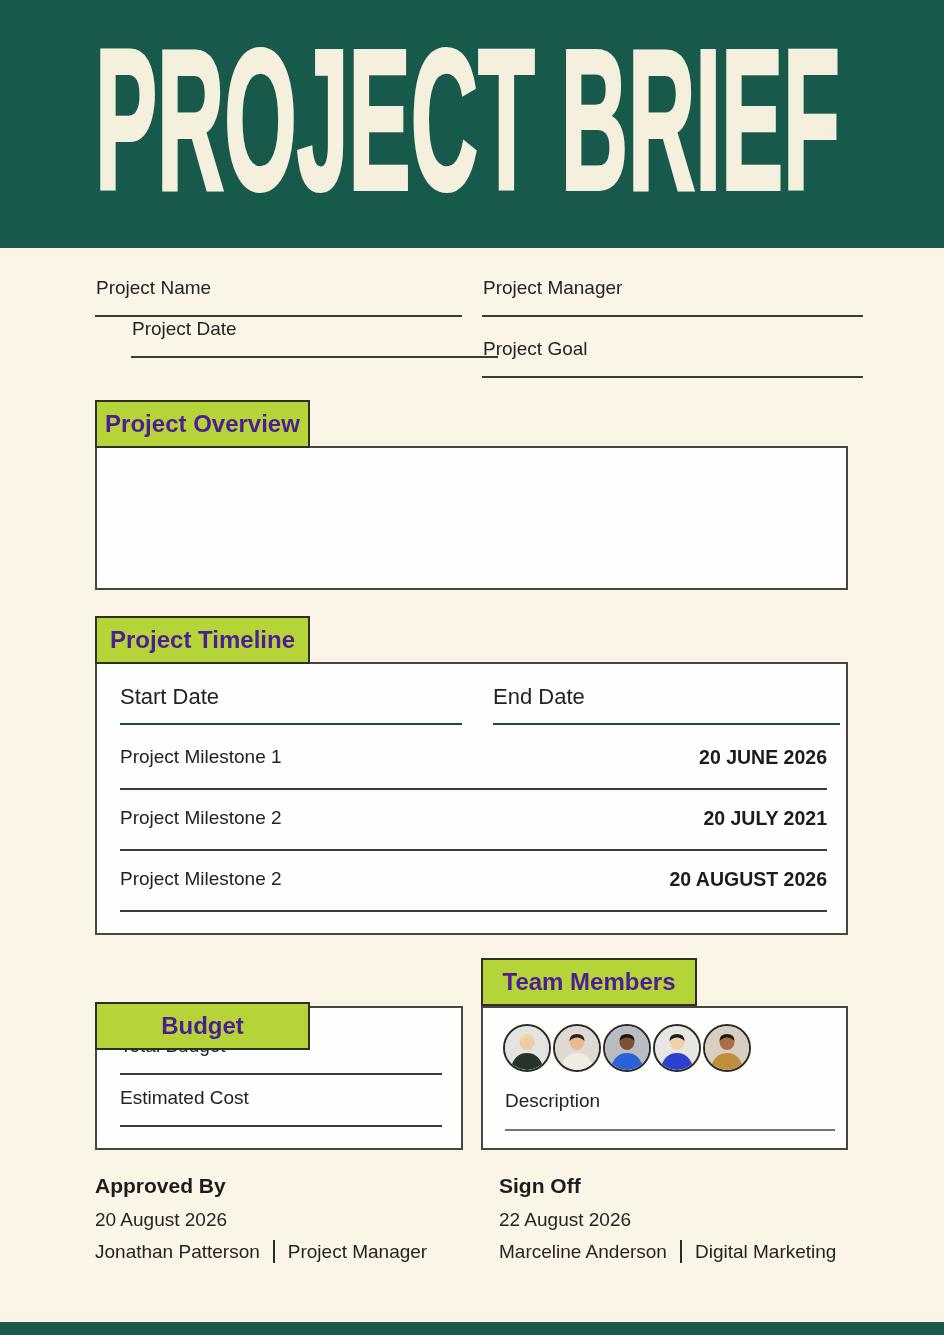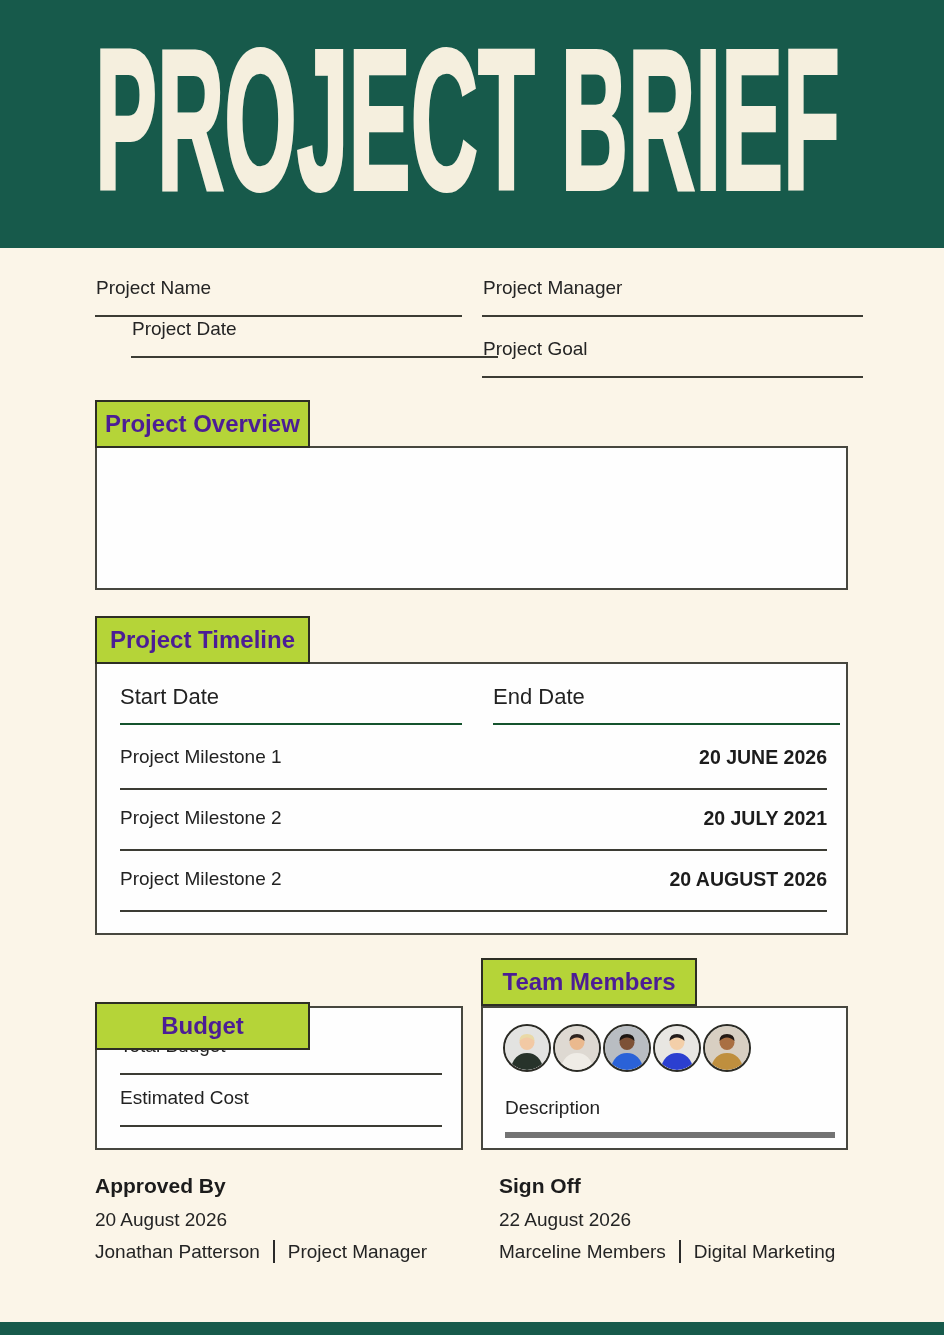--- a/index.html
+++ b/index.html
@@ -125,23 +125,22 @@
     border: 2px solid #2b2b25;
     overflow: hidden;
     background: #ddd;
     flex: 0 0 auto;
   }
   .avatar svg { display: block; width: 44px; height: 44px; }
   .team-desc {
     position: absolute;
     left: 22px; top: 82px;
     width: 330px; height: 41px;
-    border-bottom: 6px solid #737373;
-    font-size: 19px;
-    margin-top: 7px;
+    border-bottom: 2px solid #737373;
+    font-size: 19px;
   }
 
   
   .sign-block {
     position: absolute;
     top: 1174px;
     font-size: 19px;
     color: #242424;
   }
   .sign-approved { left: 95px; }
@@ -322,20 +321,20 @@
       <span>Jonathan Patterson</span>
       <span class="sign-divider"></span>
       <span>Project Manager</span>
     </div>
   </div>
 
   <div class="sign-block sign-off">
     <div class="sign-heading">Sign Off</div>
     <div class="sign-date">22 August 2026</div>
     <div class="sign-line">
-      <span>Marceline Members</span>
+      <span>Marceline Anderson</span>
       <span class="sign-divider"></span>
       <span>Digital Marketing</span>
     </div>
   </div>
 
   <div class="footer-band"></div>
 </div>
 
 </body></html>

